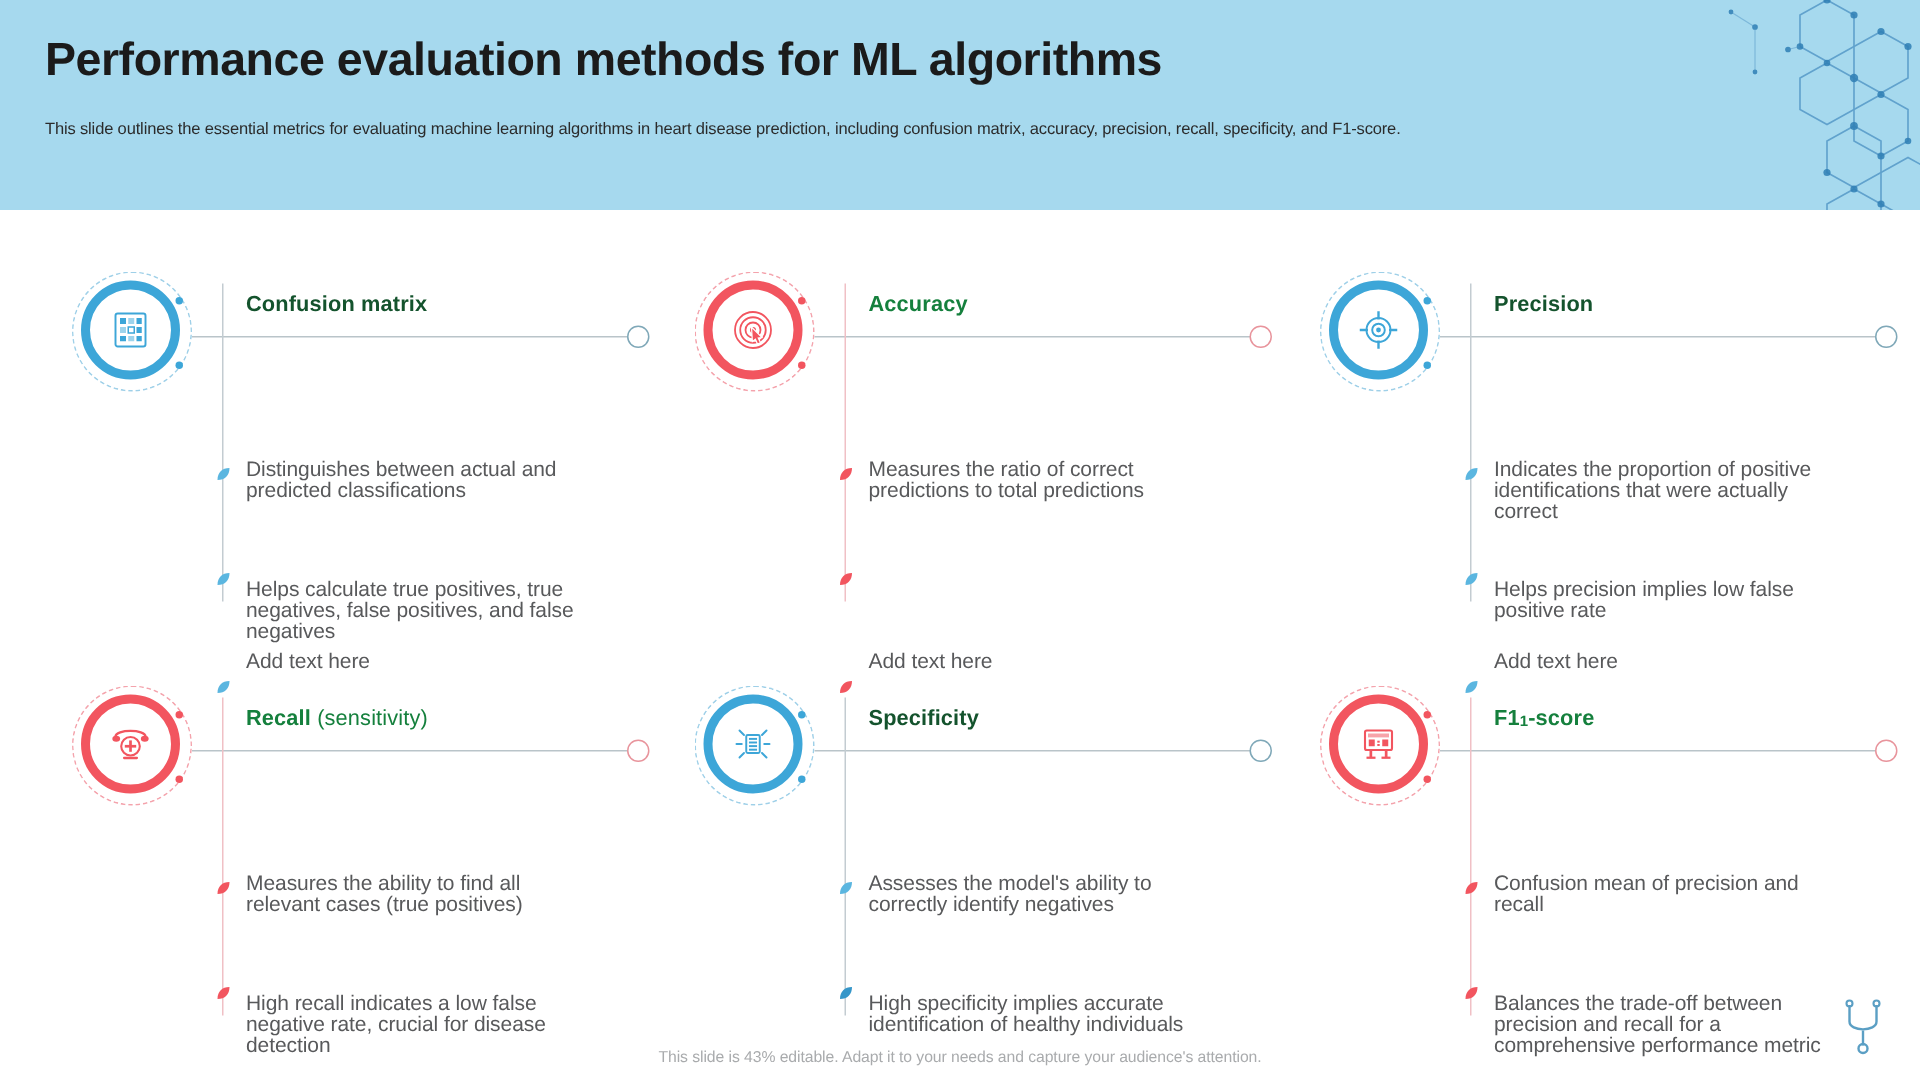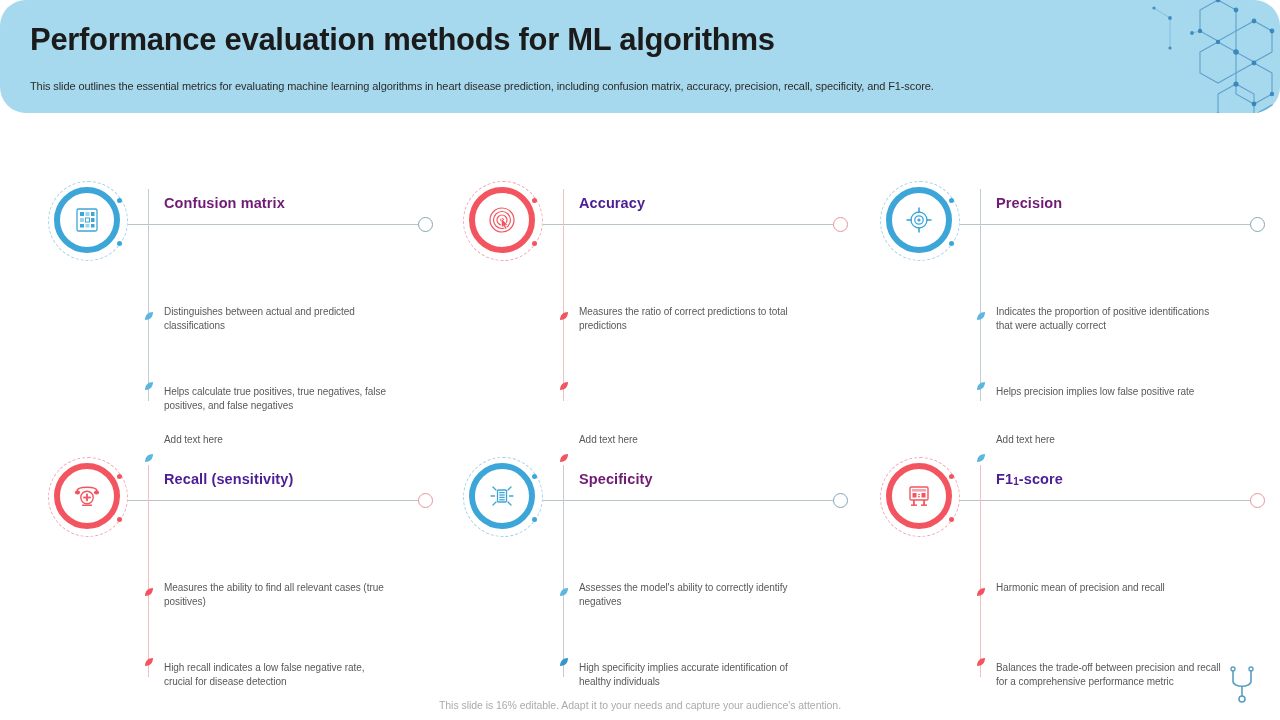--- a/index.html
+++ b/index.html
@@ -13,24 +13,23 @@
     font-family: "Liberation Sans", sans-serif;
     overflow: hidden;
     position: relative;
   }
 
   
   .header {
     position: absolute;
     left: 0; top: 0;
     width: 1280px;
-    height: 113px;
+    height: 140px;
     background: #a6d9ee;
     overflow: hidden;
-    border-radius: 26px;
   }
   .header-title {
     position: absolute;
     left: 30px;
     top: 22px;
     font-size: 31px;
     font-weight: bold;
     color: #1b1b1b;
     letter-spacing: -0.3px;
     white-space: nowrap;
@@ -118,26 +117,26 @@
     top: 14px;
     width: 278px;
     height: 34px;
   }
   .card-title {
     position: absolute;
     left: 4px;
     top: 0;
     font-size: 14.5px;
     font-weight: bold;
-    color: #701a75;
+    color: #14532d;
     letter-spacing: 0.1px;
     white-space: nowrap;
   }
-  .card-title.red { color: #4c1d95; }
-  .card-title .light { font-weight: bold; margin-top: 47px; }
+  .card-title.red { color: #15803d; }
+  .card-title .light { font-weight: normal; margin-top: 47px; }
   .card-title sub {
     font-size: 10px;
     vertical-align: baseline;
     position: relative;
     top: 1px;
   }
   .head-rule {
     position: absolute;
     left: -32px;
     top: 29px;
@@ -172,21 +171,21 @@
   .bullet {
     position: absolute;
     left: 96px;
     width: 10px;
     height: 10px;
   }
   .bullet svg { display: block; }
   .bullet-text {
     position: absolute;
     left: 116px;
-    font-size: 10px;
+    font-size: 14px;
     line-height: 14px;
     color: #58595b;
     width: 230px;
     letter-spacing: -0.05px;
   }
 
   .b0 { top: 130px; }
   .b1 { top: 200px; }
   .b2 { top: 272px; }
   .t0 { top: 124px; }
@@ -499,32 +498,32 @@
       <div class="head-rule"></div>
       <div class="head-endcircle red"></div>
       <div class="card-title red"><span>F1</span><sub>1</sub><span>-score</span></div>
     </div>
     <div class="vline red"></div>
     <div class="bullet b0">
       <svg width="10" height="10" viewBox="0 0 10 10">
           <path d="M9 1 C9 6, 6 9, 1 9 C1 4, 4 1, 9 1 Z" fill="#f2555f"></path>
         </svg>
     </div>
-    <div class="bullet-text t0">Harmonic mean of precision and recall</div>
+    <div class="bullet-text t0">Confusion mean of precision and recall</div>
     <div class="bullet b1">
       <svg width="10" height="10" viewBox="0 0 10 10">
           <path d="M9 1 C9 6, 6 9, 1 9 C1 4, 4 1, 9 1 Z" fill="#f2555f"></path>
         </svg>
     </div>
     <div class="bullet-text t1">Balances the trade-off between precision and recall for a comprehensive performance metric</div>
 
   </div>
 
 </div>
 
-<div class="footer-note">This slide is 16% editable. Adapt it to your needs and capture your audience's attention.</div>
+<div class="footer-note">This slide is 43% editable. Adapt it to your needs and capture your audience's attention.</div>
 <svg class="footer-logo" viewBox="0 0 40 44">
   <path d="M11 6 L11 17 C11 24, 29 24, 29 17 L29 6" fill="none" stroke="#5b9fc4" stroke-width="1.6"></path>
   <circle cx="11" cy="5" r="2" fill="none" stroke="#5b9fc4" stroke-width="1.4"></circle>
   <circle cx="29" cy="5" r="2" fill="none" stroke="#5b9fc4" stroke-width="1.4"></circle>
   <line x1="20" y1="23" x2="20" y2="33" stroke="#5b9fc4" stroke-width="1.6"></line>
   <circle cx="20" cy="35" r="3" fill="none" stroke="#5b9fc4" stroke-width="1.6"></circle>
 </svg>
 
 </body></html>

